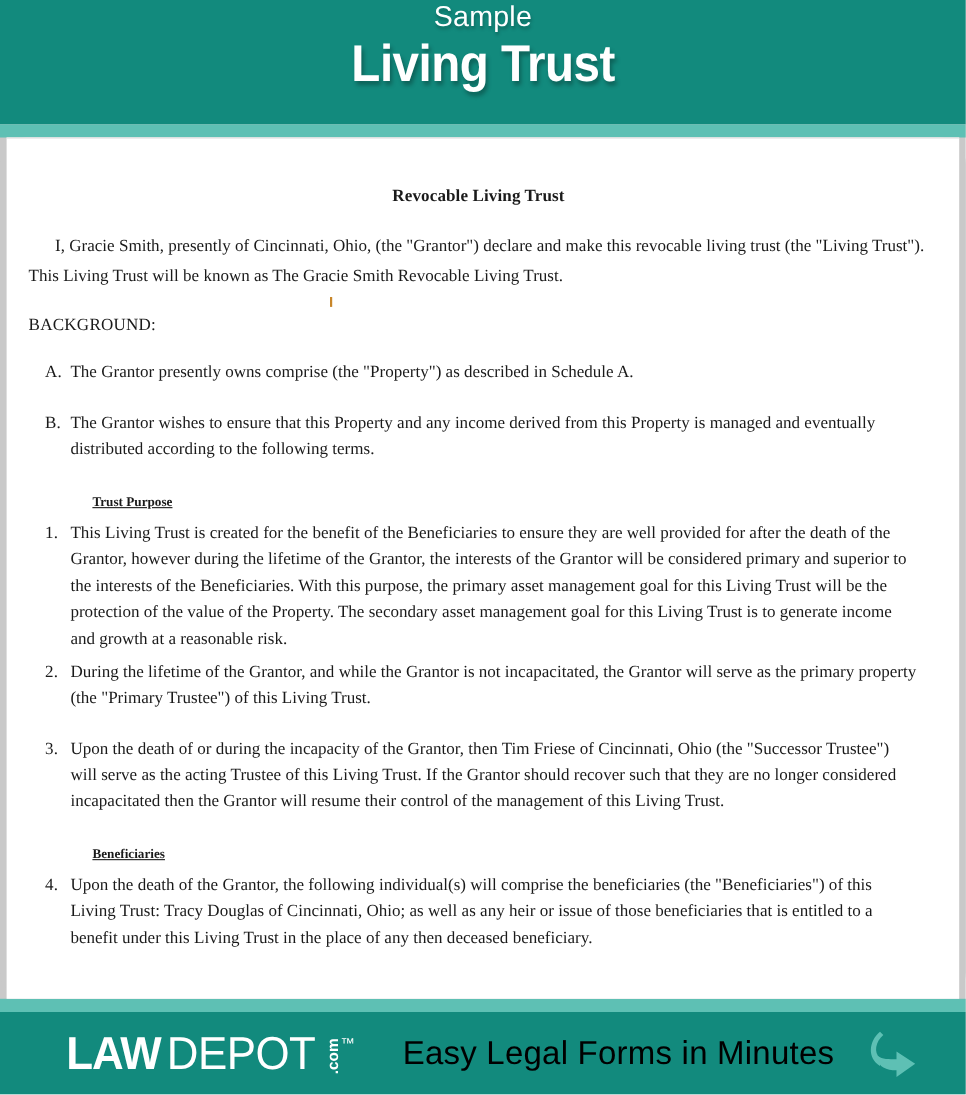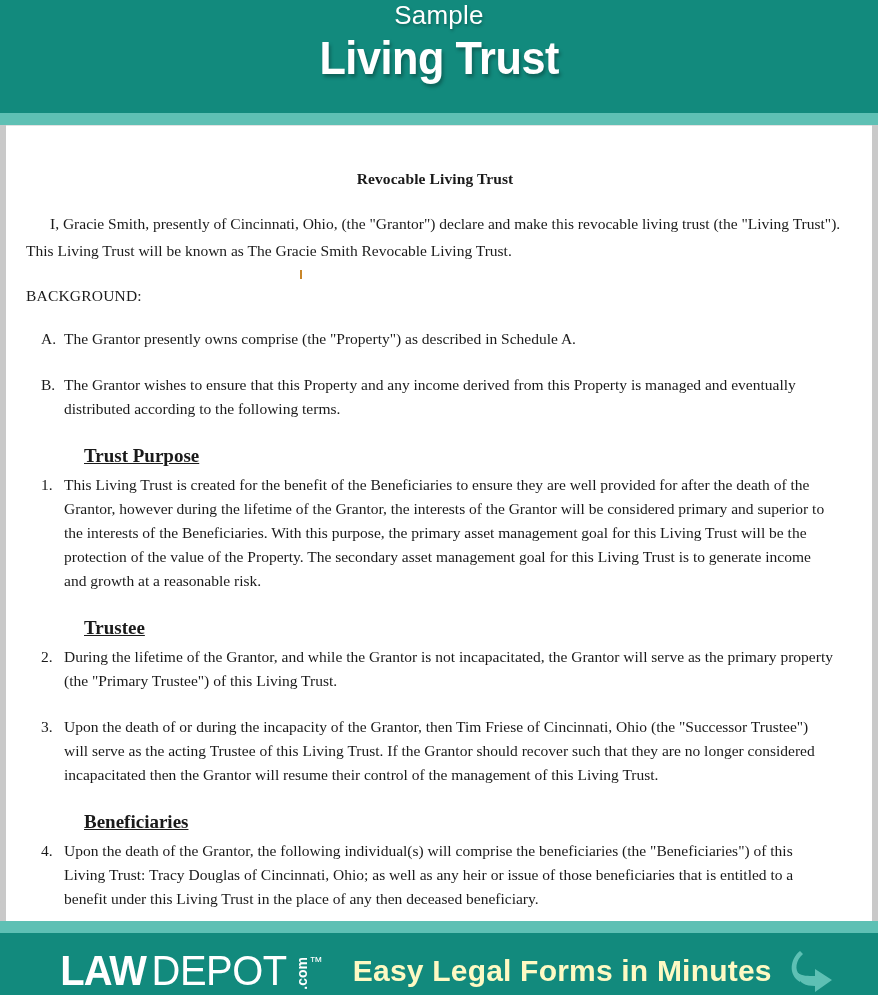--- a/index.html
+++ b/index.html
@@ -125,21 +125,21 @@
     flex: 0 0 23px;
     margin-left: 15px;
     text-align: left;
   }
   .item-body {
     flex: 1 1 auto;
     padding-right: 8px;
   }
 
   .sub-heading {
-    font-size: 19px;
+    font-size: 12px;
     font-weight: bold;
     text-decoration: underline;
     margin: 24px 0 0 58px;
     line-height: 22px;
   }
 
   
   .band-bottom {
     flex: 0 0 12px;
     background: #5ec0b4;
@@ -190,24 +190,24 @@
   .logo-tm {
     font-family: "Liberation Sans", sans-serif;
     font-size: 13px;
     font-weight: 400;
     margin-left: 1px;
     margin-top: -2px;
   }
   .tagline {
     flex: 1 1 auto;
     text-align: center;
-    color: #fef9c3;
+    color: #000000;
     font-family: "Liberation Sans", sans-serif;
     font-size: 30px;
-    font-weight: 700;
+    font-weight: 400;
     letter-spacing: 0.2px;
     margin-left: 18px;
   }
   .arrow-icon {
     flex: 0 0 auto;
     width: 56px;
     height: 52px;
     margin-right: 16px;
     display: flex;
     align-items: center;
@@ -245,21 +245,20 @@
         <div class="item-marker">B.</div>
         <div class="item-body">The Grantor wishes to ensure that this Property and any income derived from this Property is managed and eventually distributed according to the following terms.</div>
       </div>
 
       <div class="sub-heading">Trust Purpose</div>
       <div class="item tight">
         <div class="item-marker">1.</div>
         <div class="item-body">This Living Trust is created for the benefit of the Beneficiaries to ensure they are well provided for after the death of the Grantor, however during the lifetime of the Grantor, the interests of the Grantor will be considered primary and superior to the interests of the Beneficiaries. With this purpose, the primary asset management goal for this Living Trust will be the protection of the value of the Property. The secondary asset management goal for this Living Trust is to generate income and growth at a reasonable risk.</div>
       </div>
 
-      <div class="sub-heading">Trustee</div>
       <div class="item tight">
         <div class="item-marker">2.</div>
         <div class="item-body">During the lifetime of the Grantor, and while the Grantor is not incapacitated, the Grantor will serve as the primary property (the "Primary Trustee") of this Living Trust.</div>
       </div>
       <div class="item">
         <div class="item-marker">3.</div>
         <div class="item-body">Upon the death of or during the incapacity of the Grantor, then Tim Friese of Cincinnati, Ohio (the "Successor Trustee") will serve as the acting Trustee of this Living Trust. If the Grantor should recover such that they are no longer considered incapacitated then the Grantor will resume their control of the management of this Living Trust.</div>
       </div>
 
       <div class="sub-heading">Beneficiaries</div>

